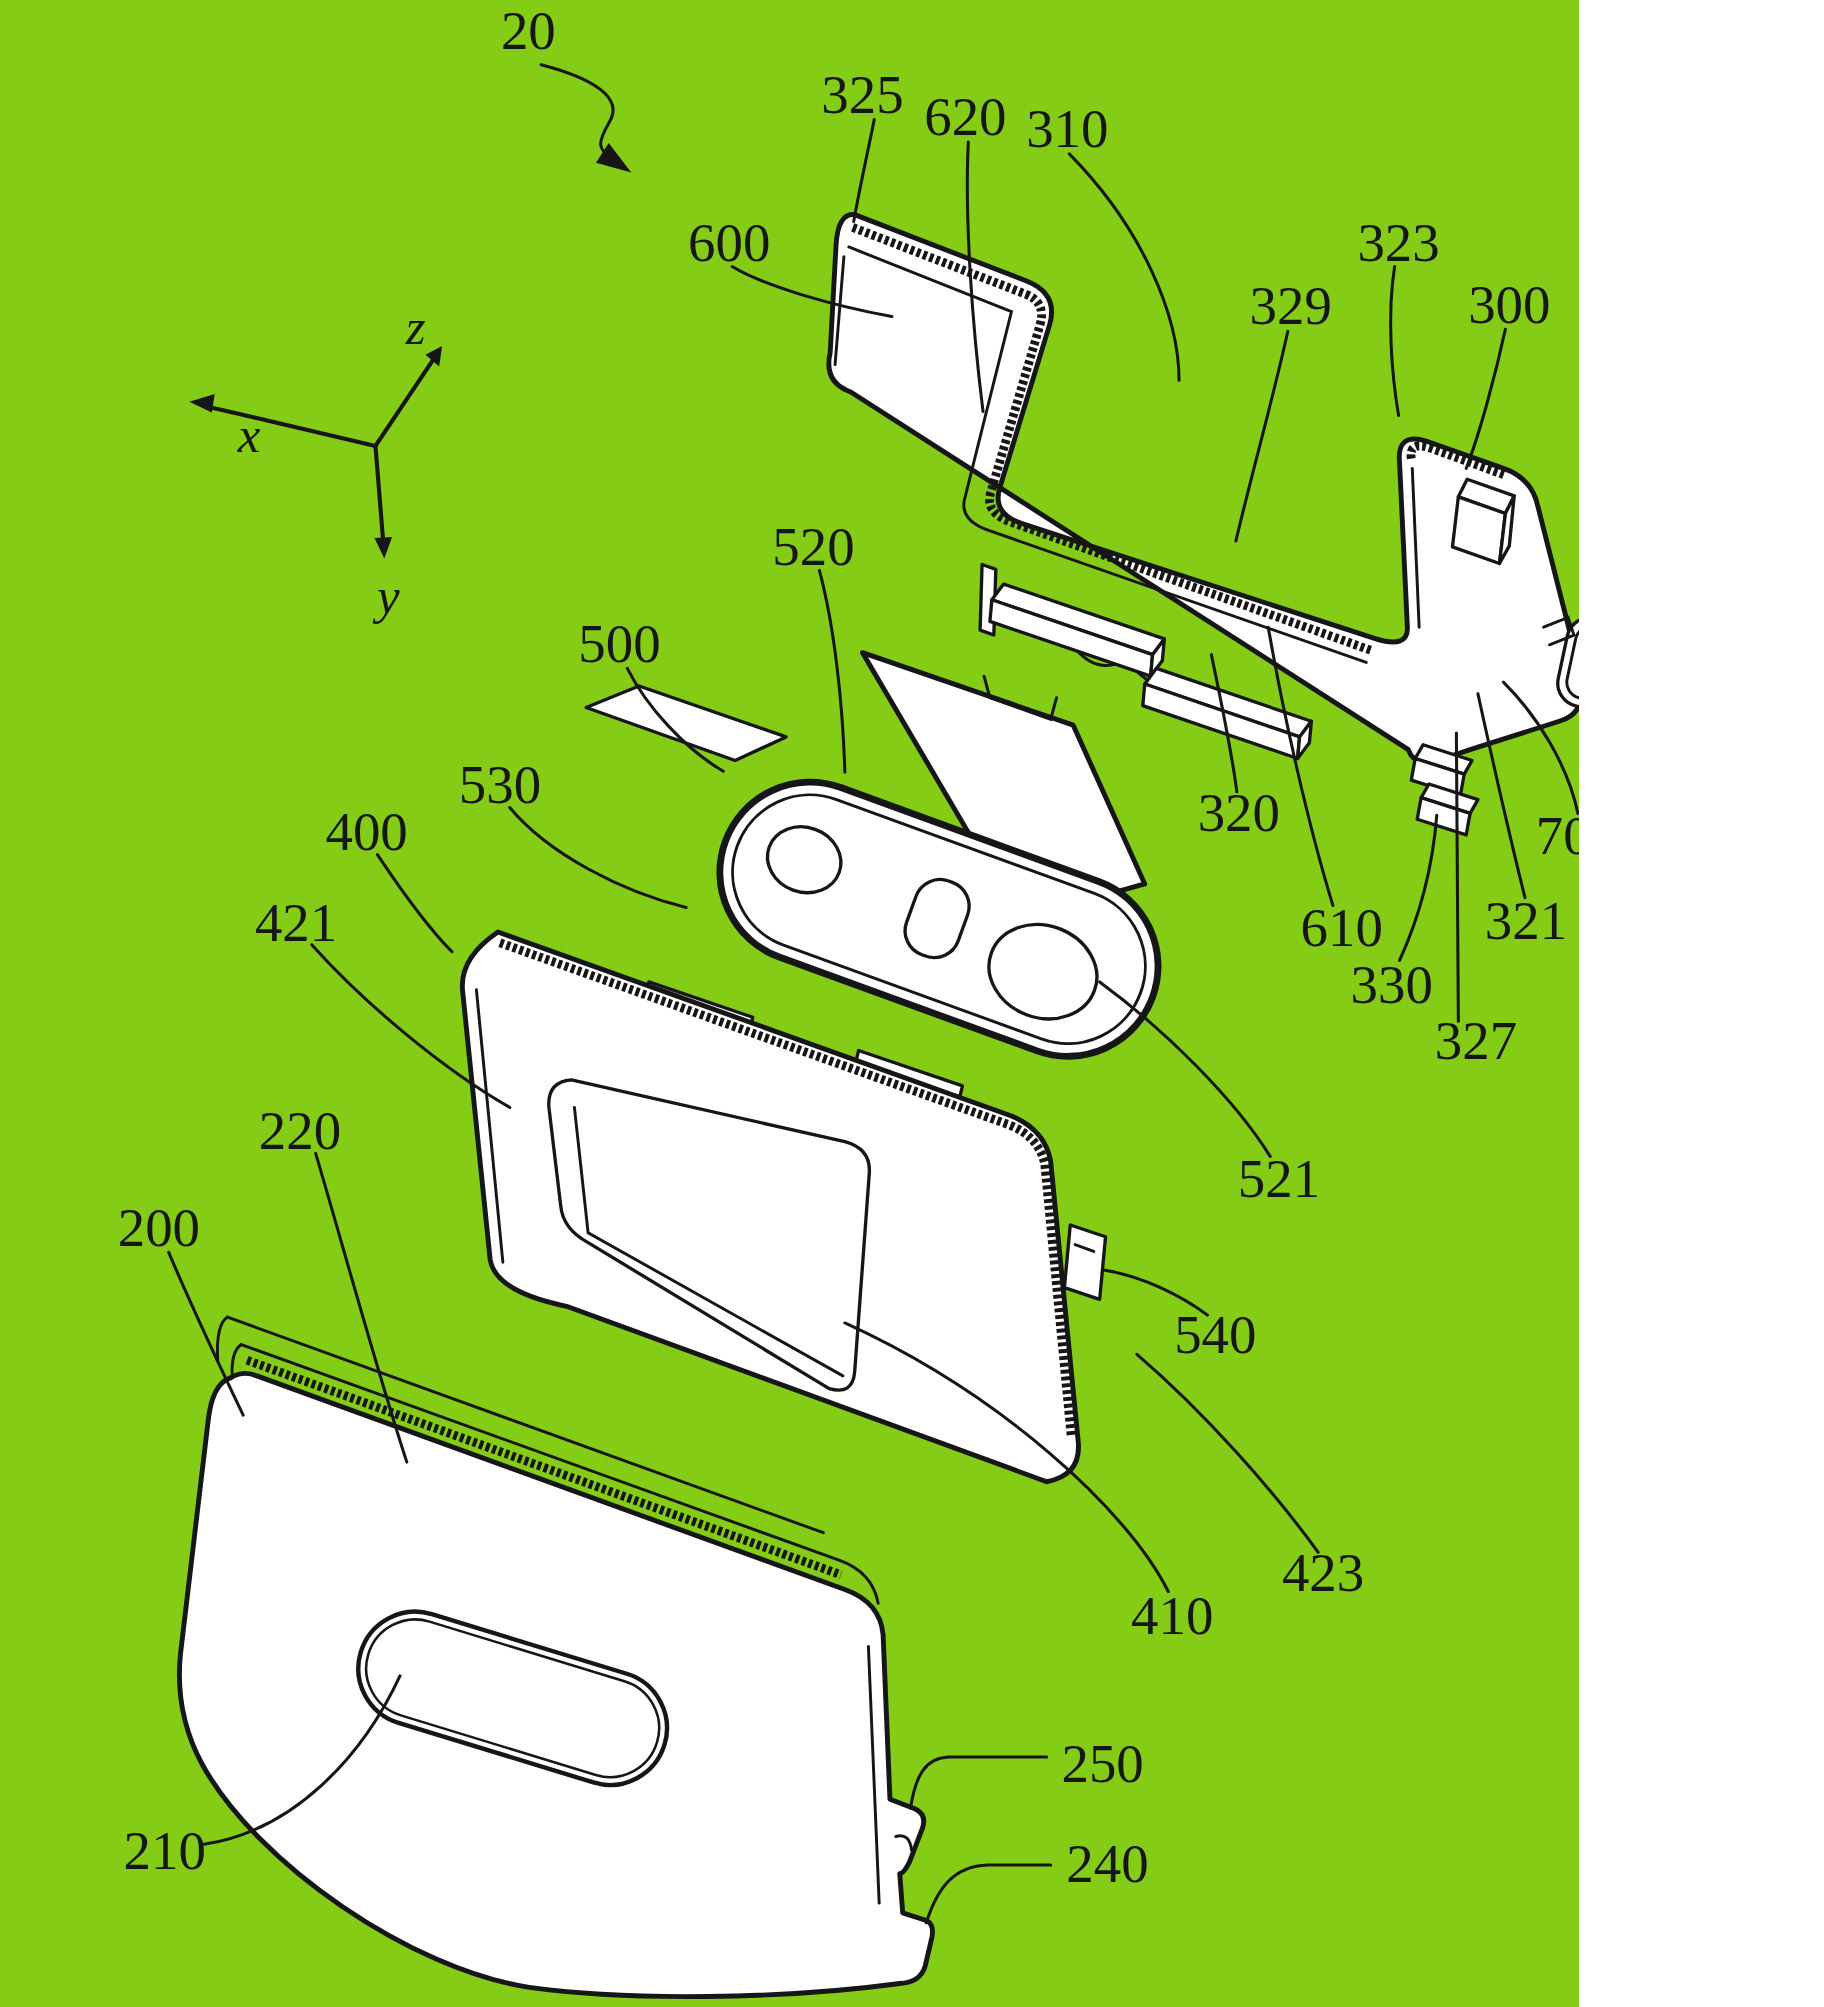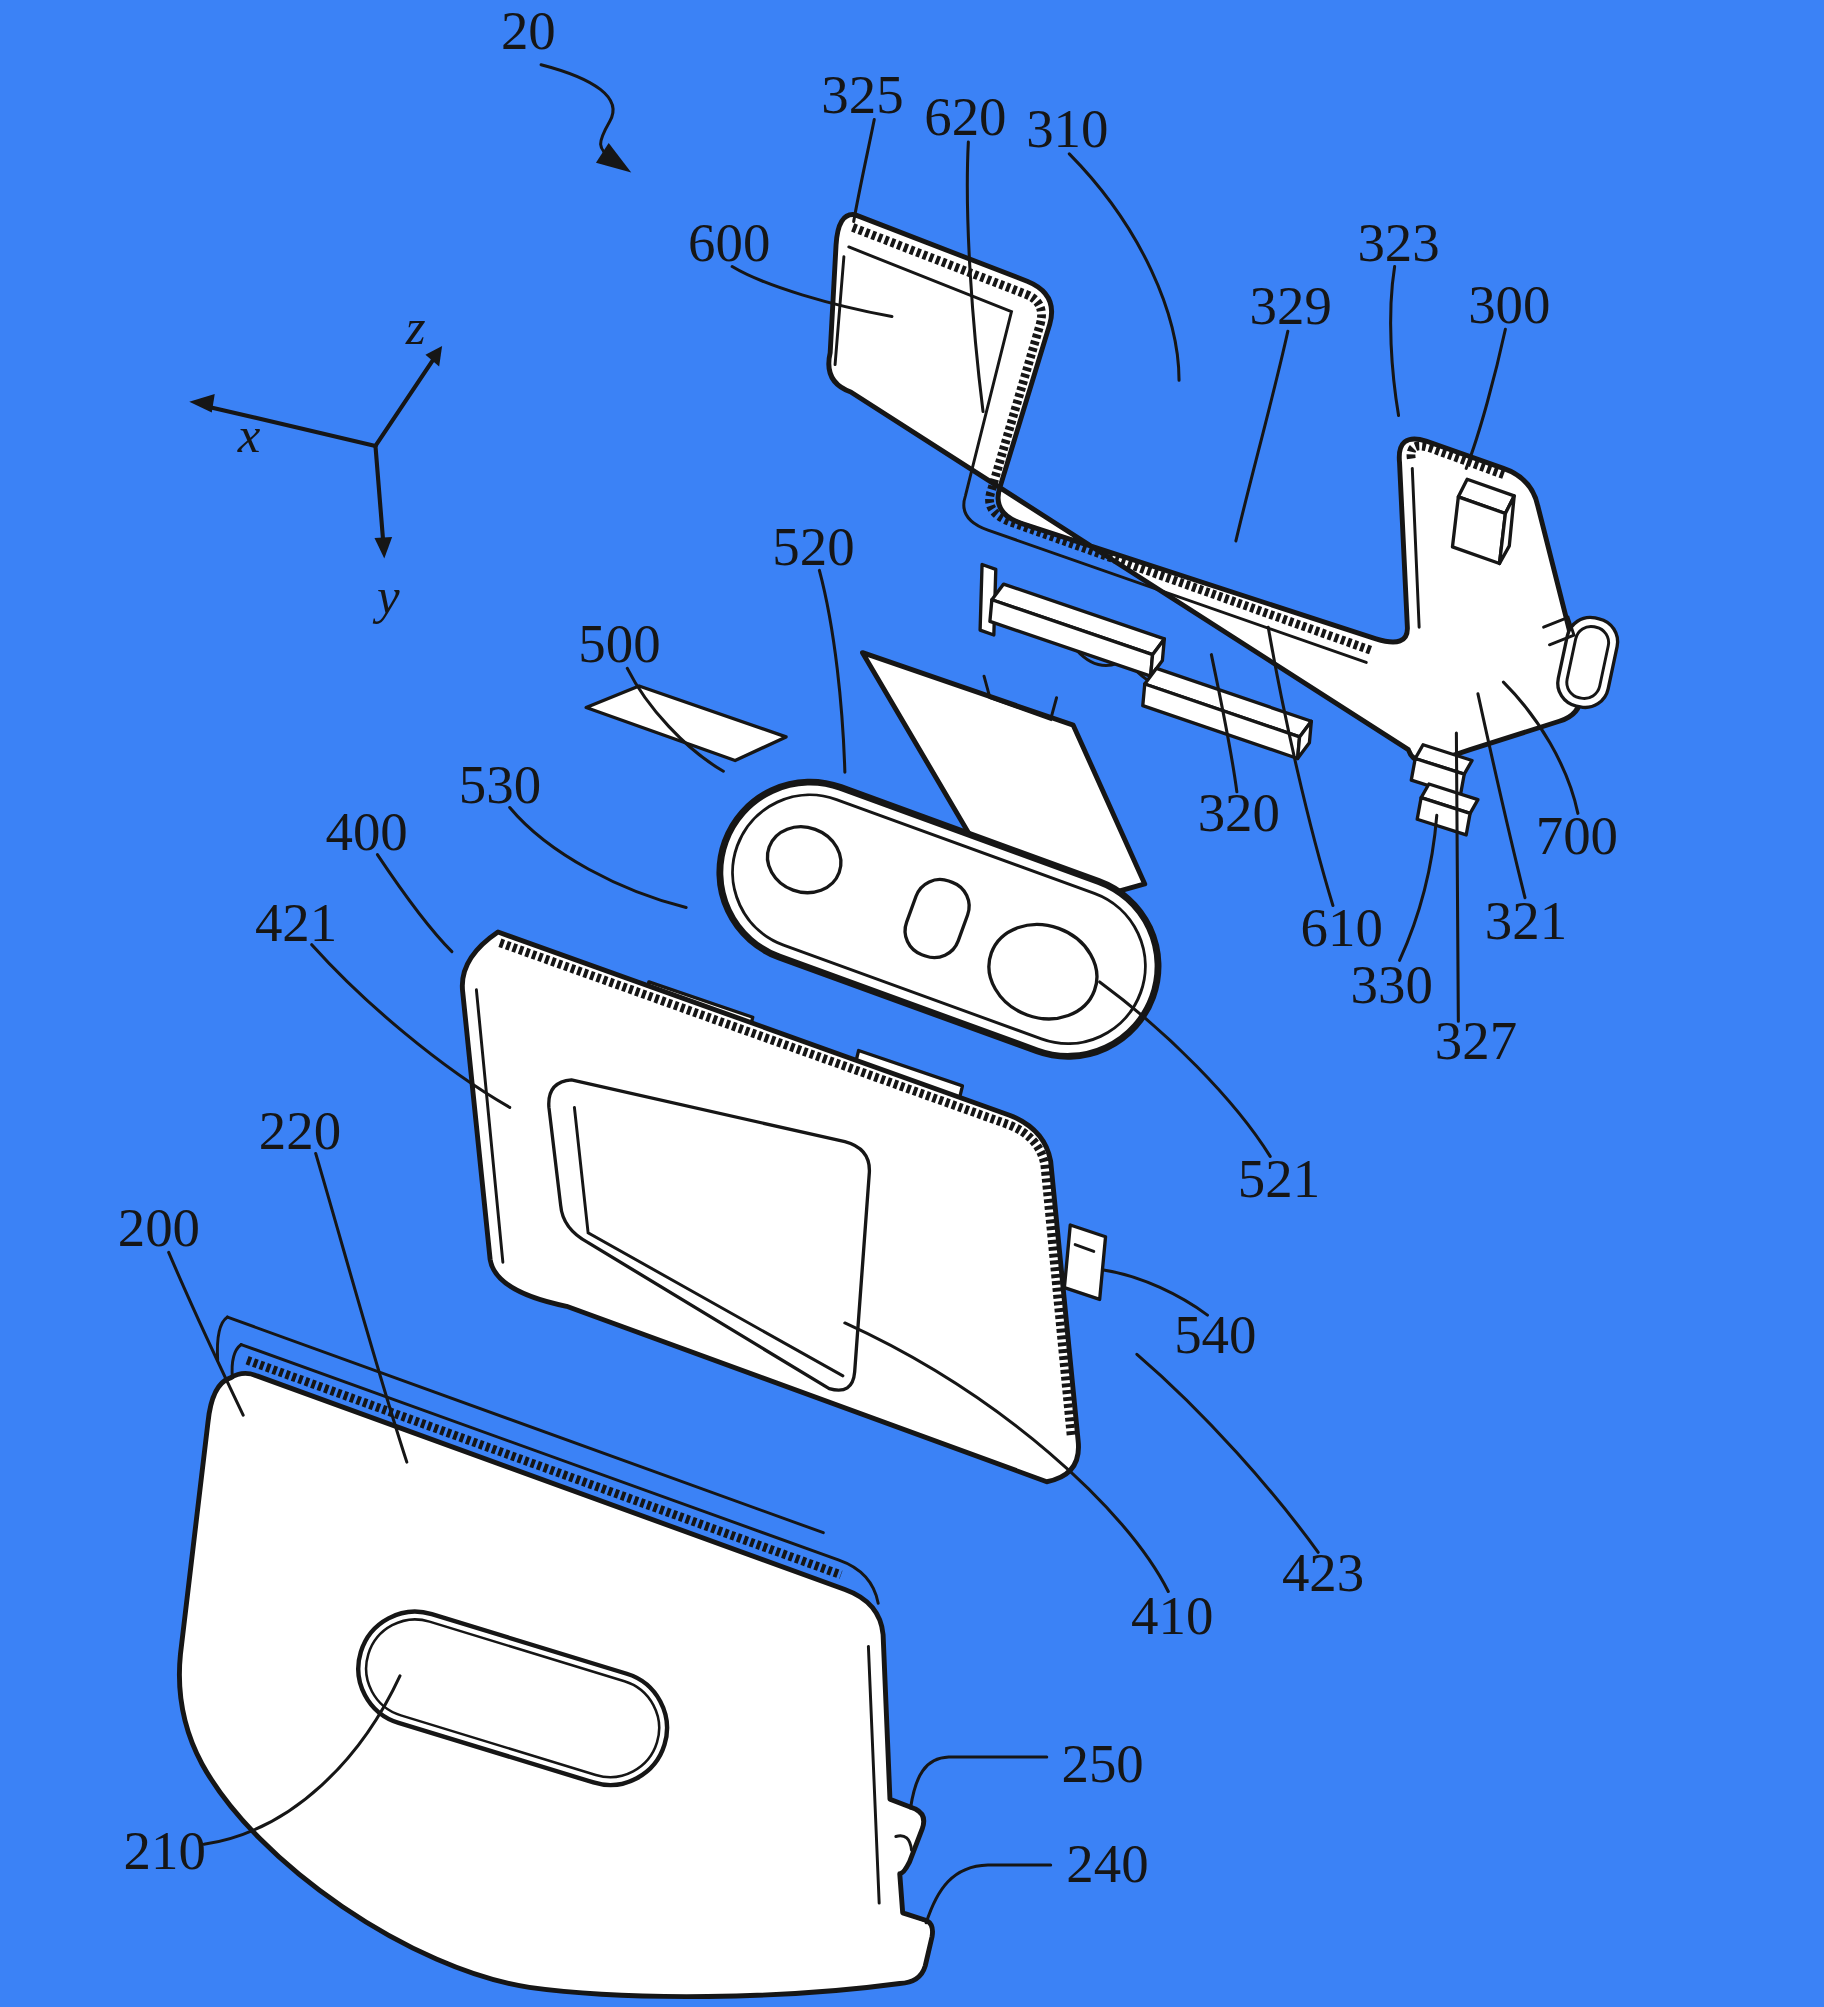--- a/index.html
+++ b/index.html
@@ -1,16 +1,16 @@
 <!DOCTYPE html>
 <html><head>
 <meta charset="utf-8">
 <style>
   html,body{margin:0;padding:0;background:#ffffff;}
-  .stage{position:relative;width:1824px;height:2007px;background:#3b82f6;overflow:hidden;}
+  .stage{position:relative;width:1579px;height:2007px;background:#84cc16;overflow:hidden;}
   svg{position:absolute;left:0;top:0;}
   .part{stroke:#161616;fill:#ffffff;stroke-width:5;stroke-linejoin:round;stroke-linecap:round;}
   .detail{stroke:#161616;fill:#ffffff;stroke-width:3.4;stroke-linejoin:round;}
   .thin{stroke:#161616;fill:none;stroke-width:3;stroke-linecap:round;}
   .band{stroke:#161616;fill:none;stroke-width:9;stroke-dasharray:4 3;stroke-linecap:butt;}
   .leader{stroke:#161616;fill:none;stroke-width:3.1;stroke-linecap:round;}
   .axisline{stroke:#161616;fill:none;stroke-width:4.2;stroke-linecap:round;}
   .arrowhead{fill:#161616;stroke:none;}
   text.ref{font-family:"Liberation Serif","DejaVu Serif",serif;font-size:56px;fill:#161616;text-anchor:middle;}
   text.axis{font-family:"Liberation Serif","DejaVu Serif",serif;font-style:italic;font-size:52px;fill:#161616;text-anchor:middle;}

